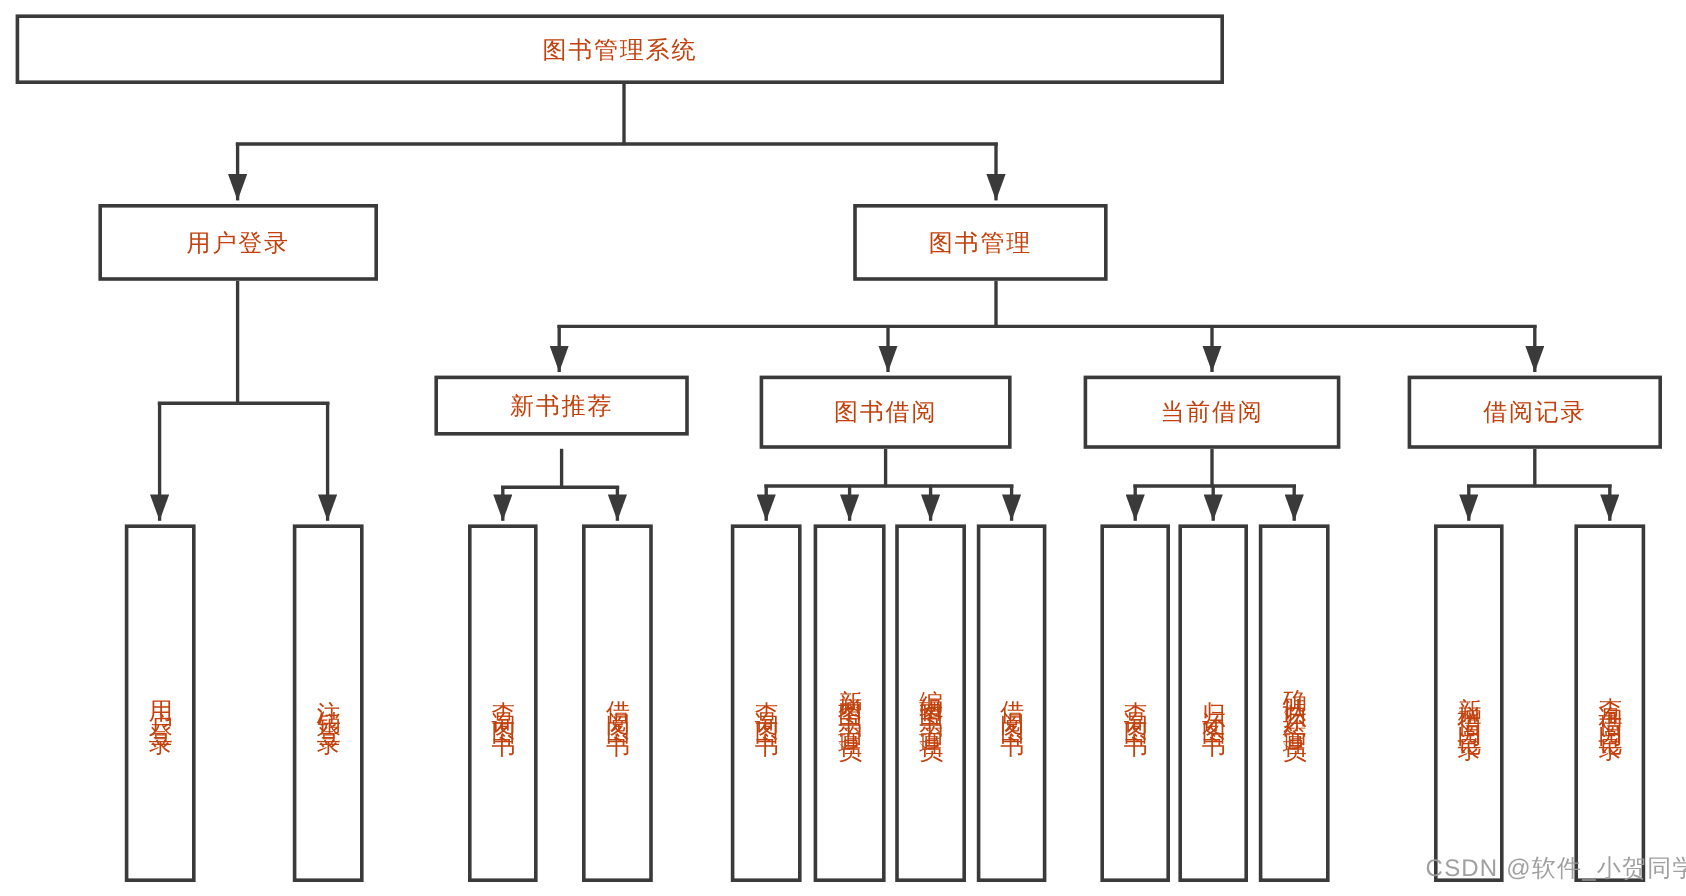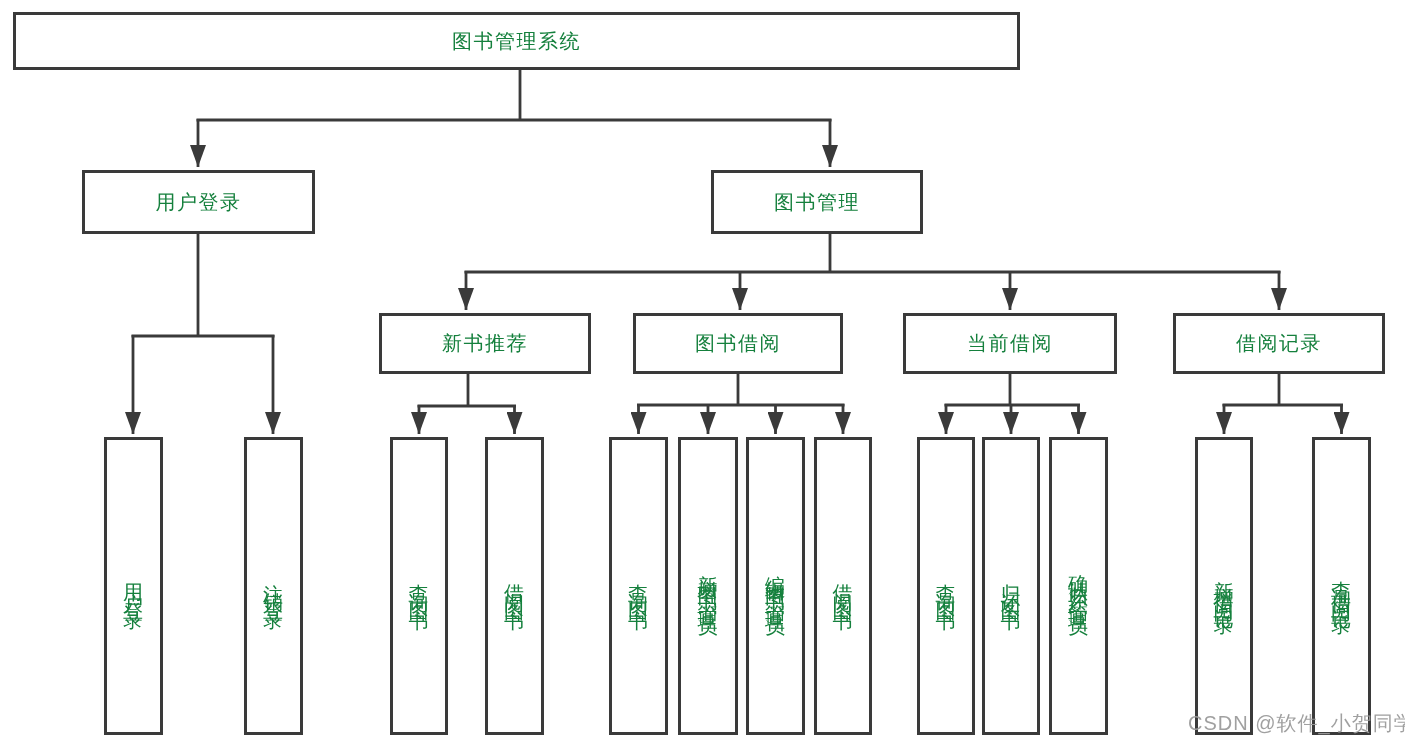--- a/index.html
+++ b/index.html
@@ -18,21 +18,21 @@
     z-index: 1;
   }
   .node {
     position: absolute;
     box-sizing: border-box;
     background: #ffffff;
     border: 3px solid #3a3a3a;
     display: flex;
     align-items: center;
     justify-content: center;
-    color: #15803d;
+    color: #c2410c;
     z-index: 2;
   }
   .node .lbl {
     font-size: 20px;
     letter-spacing: 1.5px;
     white-space: nowrap;
   }
   .node.leaf .lbl {
     writing-mode: vertical-rl;
     text-orientation: mixed;
@@ -111,21 +111,21 @@
     <span class="lbl">图书管理系统</span>
   </div>
 
   <div class="node" style="left:82px;top:170px;width:233px;height:64px">
     <span class="lbl">用户登录</span>
   </div>
   <div class="node" style="left:711px;top:170px;width:212px;height:64px">
     <span class="lbl">图书管理</span>
   </div>
 
-  <div class="node" style="left:379px;top:313px;width:212px;height:61px">
+  <div class="node" style="left:362px;top:313px;width:212px;height:50px">
     <span class="lbl">新书推荐</span>
   </div>
   <div class="node" style="left:633px;top:313px;width:210px;height:61px">
     <span class="lbl">图书借阅</span>
   </div>
   <div class="node" style="left:903px;top:313px;width:214px;height:61px">
     <span class="lbl">当前借阅</span>
   </div>
   <div class="node" style="left:1173px;top:313px;width:212px;height:61px">
     <span class="lbl">借阅记录</span>

